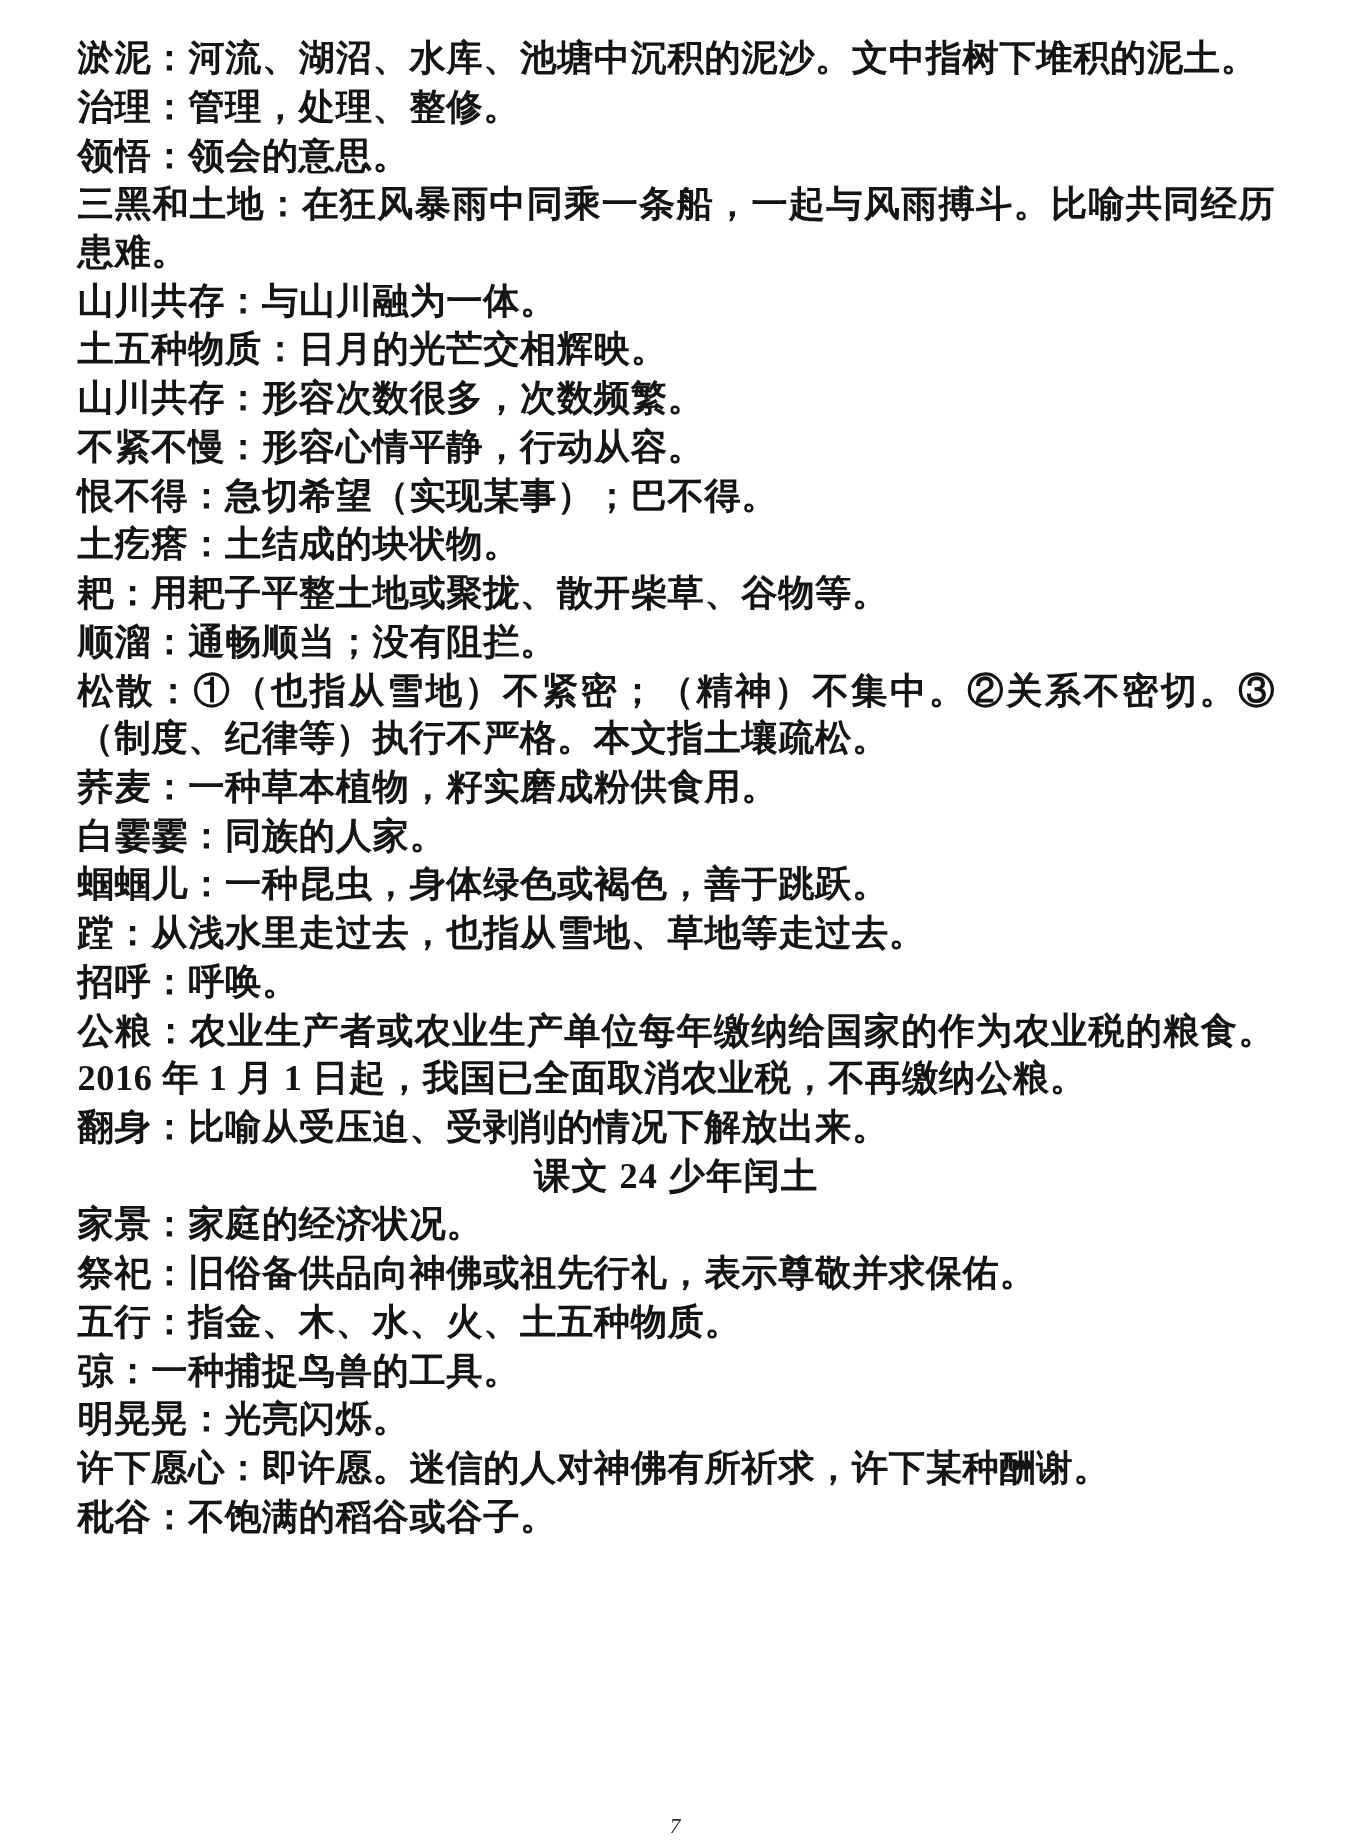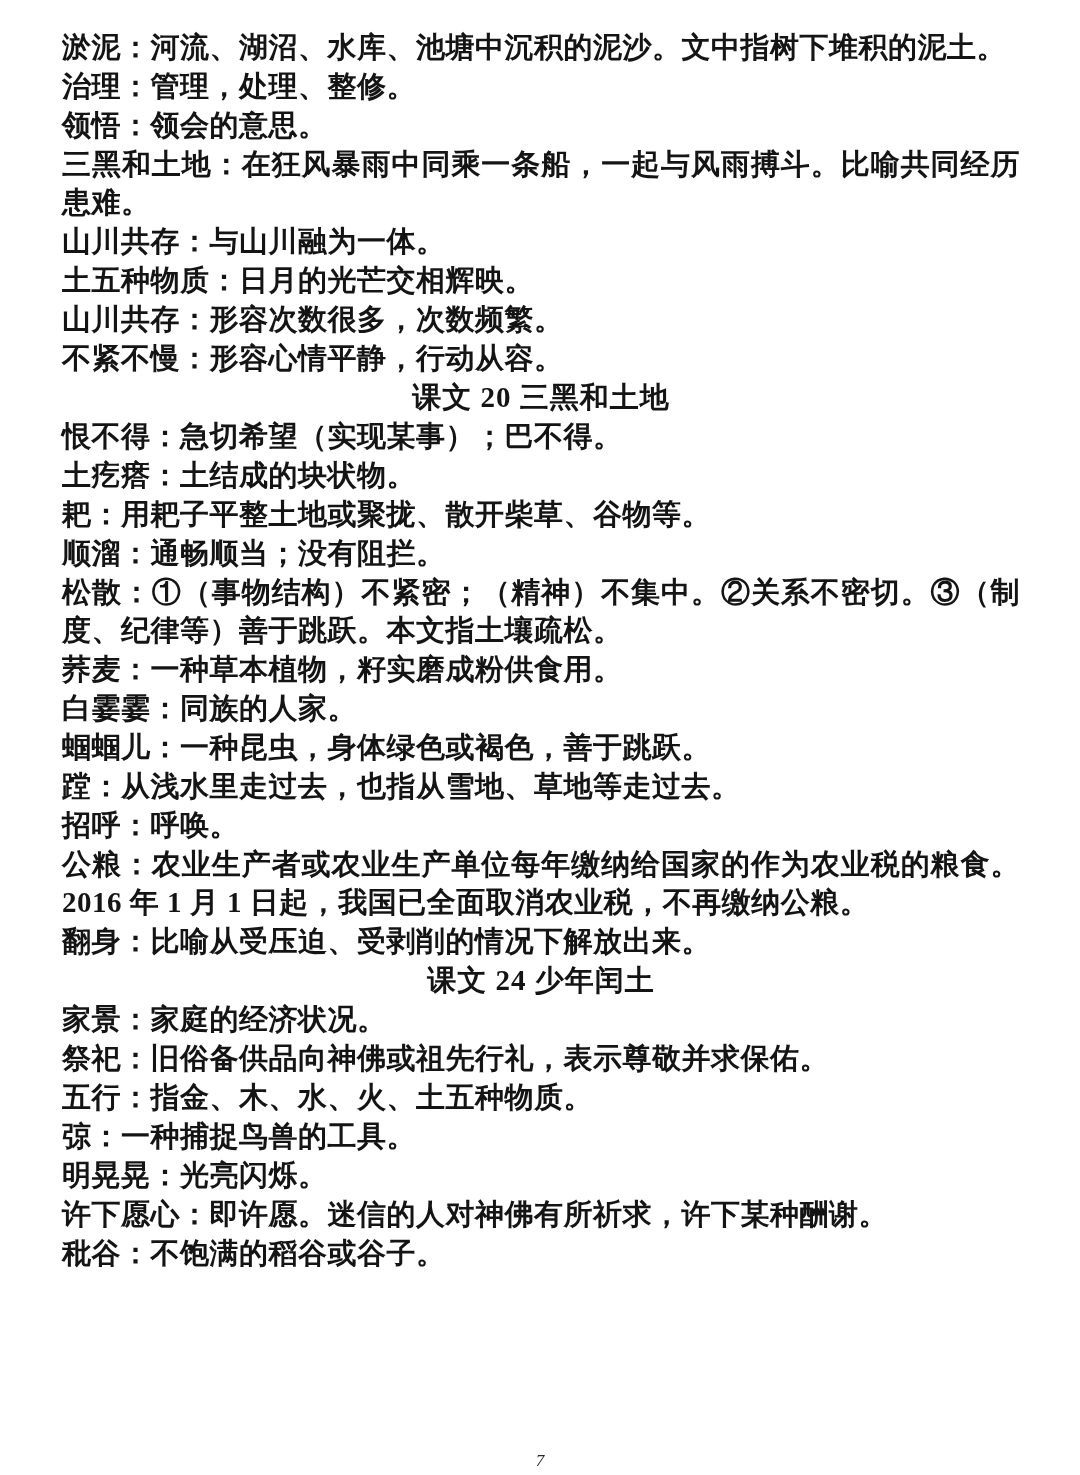--- a/index.html
+++ b/index.html
@@ -55,26 +55,25 @@
 <div class="page">
   <div>
       <p class="entry"><span class="term">淤泥：</span><span>河流、湖沼、水库、池塘中沉积的泥沙。文中指树下堆积的泥土。</span></p>
       <p class="entry"><span class="term">治理：</span><span>管理，处理、整修。</span></p>
       <p class="entry"><span class="term">领悟：</span><span>领会的意思。</span></p>
       <p class="entry"><span class="term">三黑和土地：</span><span>在狂风暴雨中同乘一条船，一起与风雨搏斗。比喻共同经历患难。</span></p>
       <p class="entry"><span class="term">山川共存：</span><span>与山川融为一体。</span></p>
       <p class="entry"><span class="term">土五种物质：</span><span>日月的光芒交相辉映。</span></p>
       <p class="entry"><span class="term">山川共存：</span><span>形容次数很多，次数频繁。</span></p>
       <p class="entry"><span class="term">不紧不慢：</span><span>形容心情平静，行动从容。</span></p>
-      <p class="heading">课文 20 三黑和土地</p>
       <p class="entry"><span class="term">恨不得：</span><span>急切希望（实现某事）；巴不得。</span></p>
       <p class="entry"><span class="term">土疙瘩：</span><span>土结成的块状物。</span></p>
       <p class="entry"><span class="term">耙：</span><span>用耙子平整土地或聚拢、散开柴草、谷物等。</span></p>
       <p class="entry"><span class="term">顺溜：</span><span>通畅顺当；没有阻拦。</span></p>
-      <p class="entry"><span class="term">松散：</span><span>①（事物结构）不紧密；（精神）不集中。②关系不密切。③（制度、纪律等）善于跳跃。本文指土壤疏松。</span></p>
+      <p class="entry"><span class="term">松散：</span><span>①（也指从雪地）不紧密；（精神）不集中。②关系不密切。③（制度、纪律等）执行不严格。本文指土壤疏松。</span></p>
       <p class="entry"><span class="term">荞麦：</span><span>一种草本植物，籽实磨成粉供食用。</span></p>
       <p class="entry"><span class="term">白霎霎：</span><span>同族的人家。</span></p>
       <p class="entry"><span class="term">蝈蝈儿：</span><span>一种昆虫，身体绿色或褐色，善于跳跃。</span></p>
       <p class="entry"><span class="term">蹚：</span><span>从浅水里走过去，也指从雪地、草地等走过去。</span></p>
       <p class="entry"><span class="term">招呼：</span><span>呼唤。</span></p>
       <p class="entry"><span class="term">公粮：</span><span>农业生产者或农业生产单位每年缴纳给国家的作为农业税的粮食。2016 年 1 月 1 日起，我国已全面取消农业税，不再缴纳公粮。</span></p>
       <p class="entry"><span class="term">翻身：</span><span>比喻从受压迫、受剥削的情况下解放出来。</span></p>
       <p class="heading">课文 24 少年闰土</p>
       <p class="entry"><span class="term">家景：</span><span>家庭的经济状况。</span></p>
       <p class="entry"><span class="term">祭祀：</span><span>旧俗备供品向神佛或祖先行礼，表示尊敬并求保佑。</span></p>

